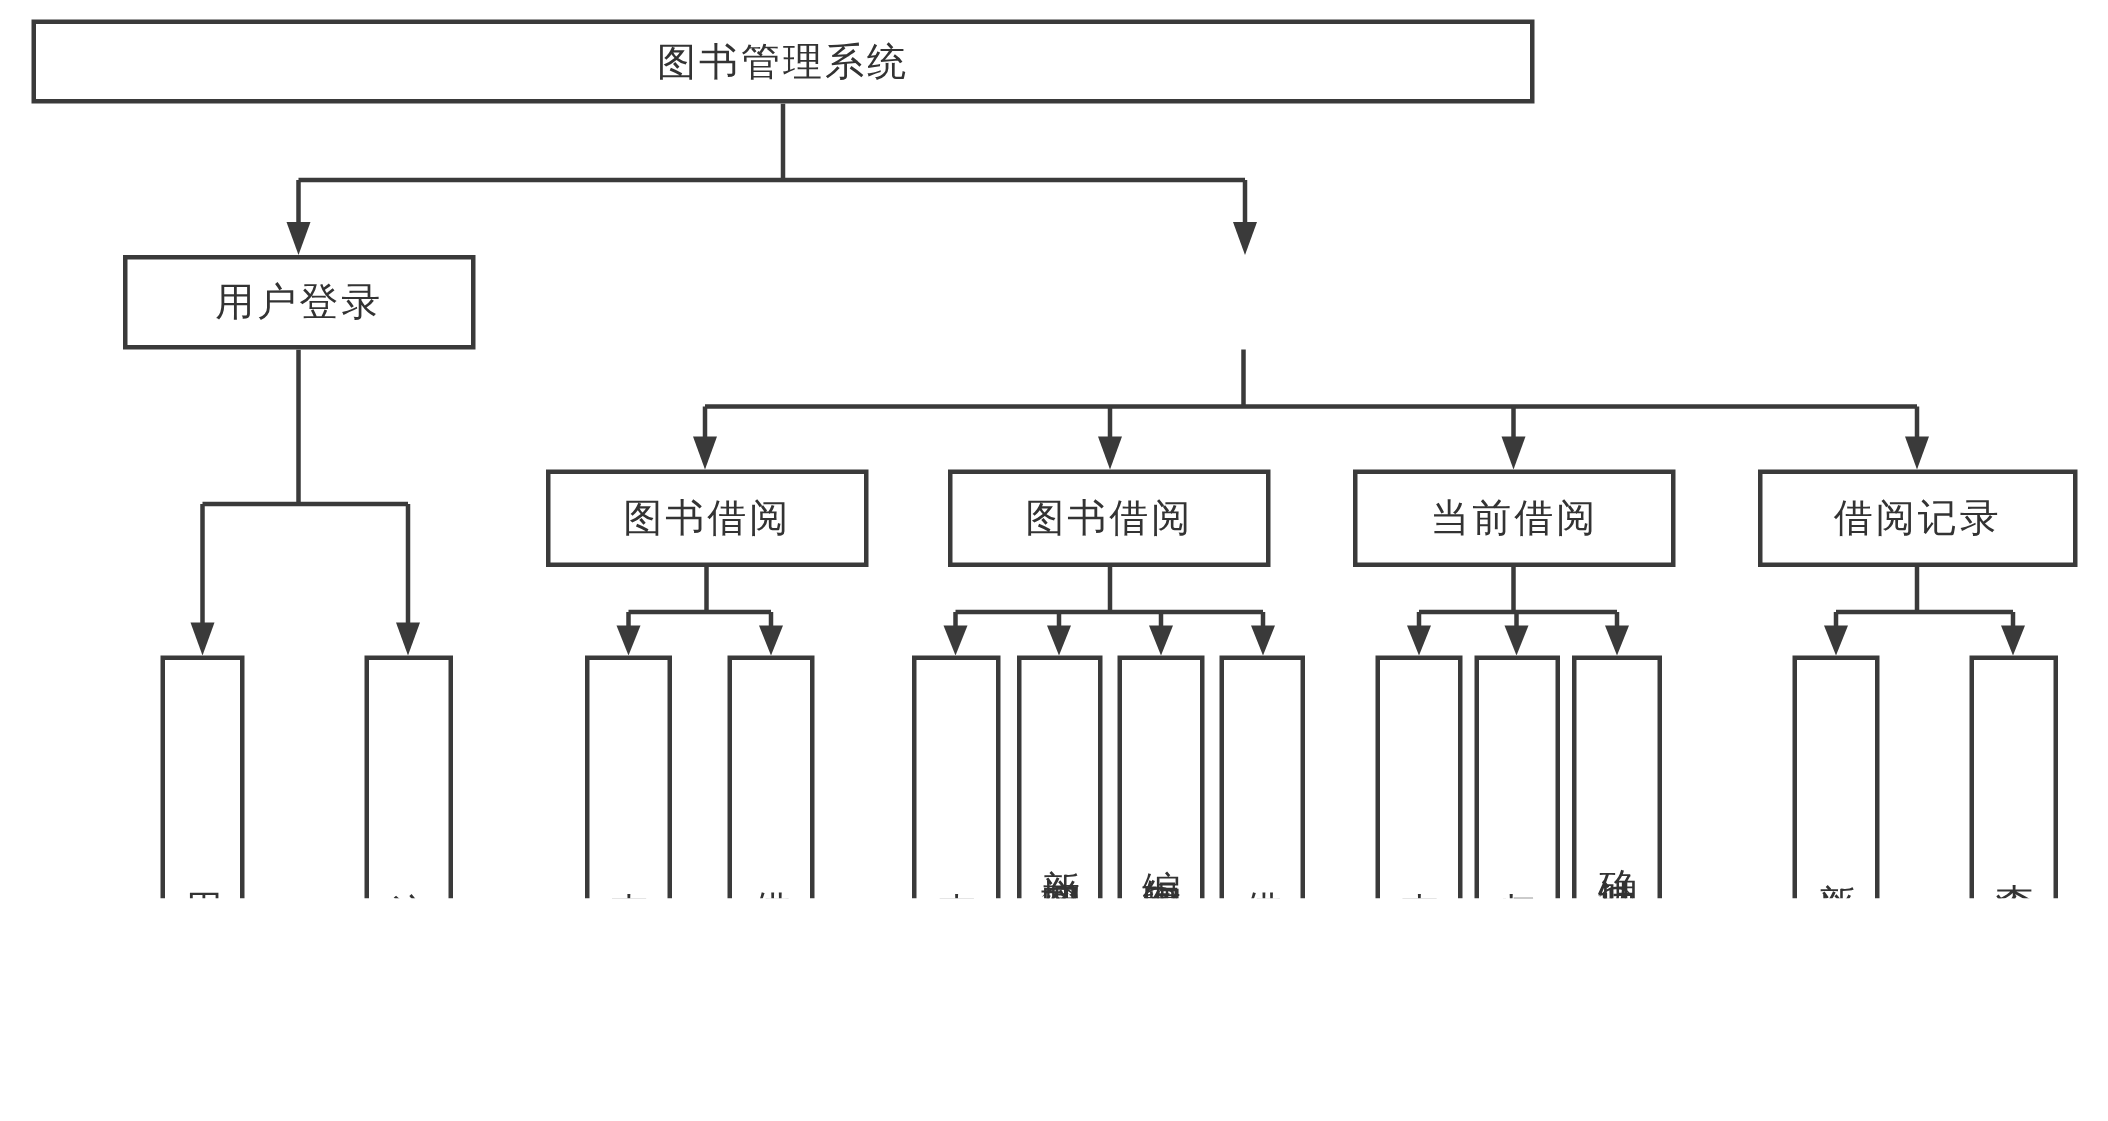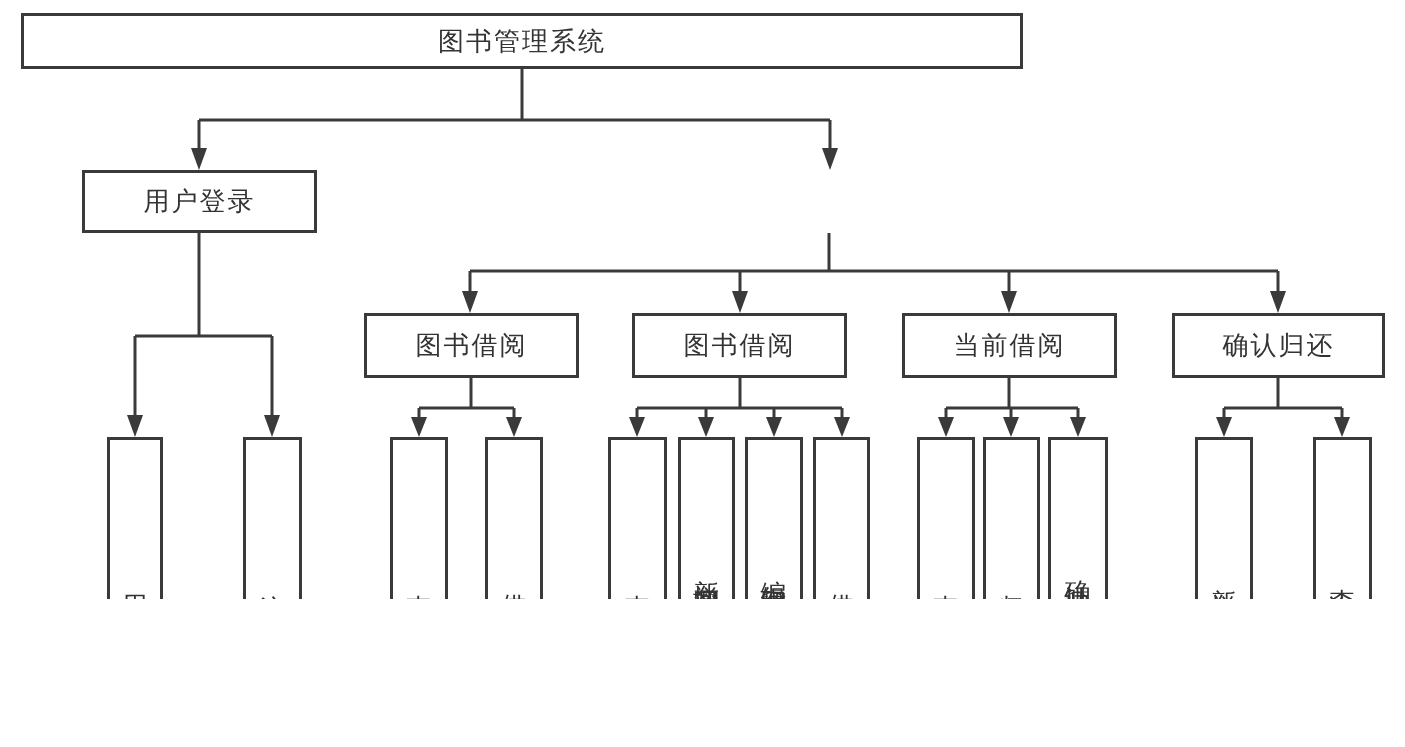--- a/index.html
+++ b/index.html
@@ -125,21 +125,21 @@
     </g>
   </svg>
 
   <div class="node hnode" style="left:21px; top:13px; width:1002px; height:56px;">图书管理系统</div>
 
   <div class="node hnode" style="left:82px; top:170px; width:235px; height:63px;">用户登录</div>
 
   <div class="node hnode" style="left:364px; top:313px; width:215px; height:65px;">图书借阅</div>
   <div class="node hnode" style="left:632px; top:313px; width:215px; height:65px;">图书借阅</div>
   <div class="node hnode" style="left:902px; top:313px; width:215px; height:65px;text-align:center;">当前借阅</div>
-  <div class="node hnode" style="left:1172px; top:313px; width:213px; height:65px;">确认归还</div>
+  <div class="node hnode" style="left:1172px; top:313px; width:213px; height:65px;">借阅记录</div>
 
   <div class="node vnode" style="left:107px; top:437px; width:56px; height:297px;">用户登录</div>
   <div class="node vnode" style="left:243px; top:437px; width:59px; height:297px;">注销登录</div>
 
   <div class="node vnode" style="left:390px; top:437px; width:58px; height:297px;">查询图书</div>
   <div class="node vnode" style="left:485px; top:437px; width:58px; height:297px;">借阅图书</div>
 
   <div class="node vnode" style="left:608px; top:437px; width:59px; height:297px;">查询图书</div>
   <div class="node vnode" style="left:678px; top:437px; width:57px; height:297px;">新增图书（管理员）</div>
   <div class="node vnode" style="left:745px; top:437px; width:58px; height:297px;">编辑图书（管理员）</div>

